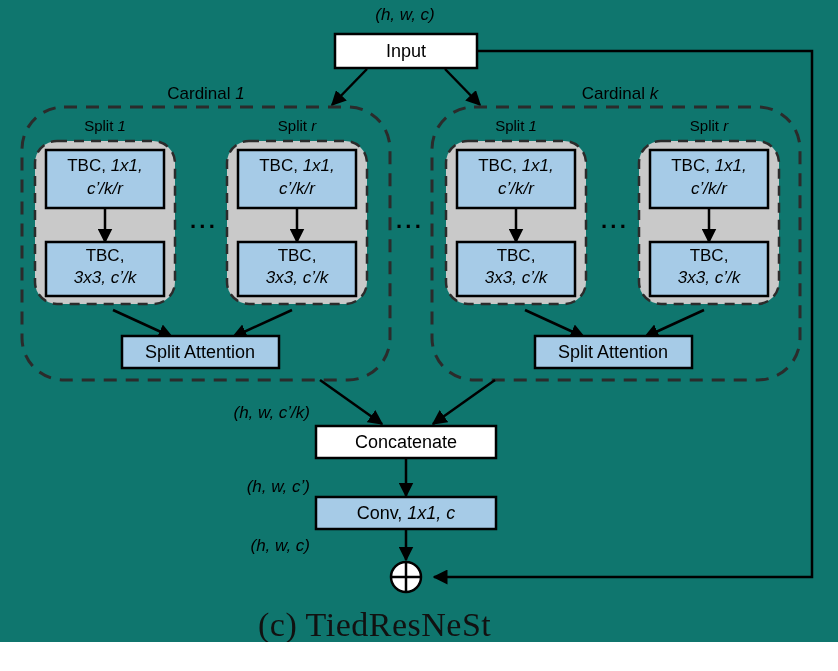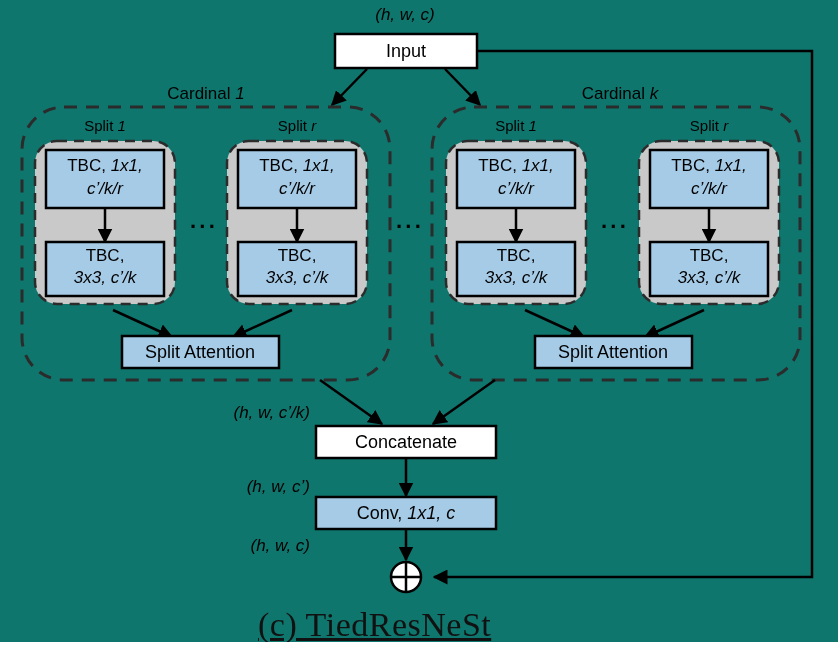--- a/index.html
+++ b/index.html
@@ -62,21 +62,20 @@
     letter-spacing: 2px;
   }
   .caption {
     position: absolute;
     font-family: "Liberation Serif", serif;
     font-size: 34px;
     color: #111111;
     left: 258px;
     top: 606px;
     letter-spacing: 0.5px;
-    text-decoration: underline;
   }
   .watermark {
     position: absolute;
     font-family: "Liberation Sans", sans-serif;
     font-size: 21px;
     color: #d8d8d8;
     left: 652px;
     top: 618px;
     white-space: nowrap;
   }

